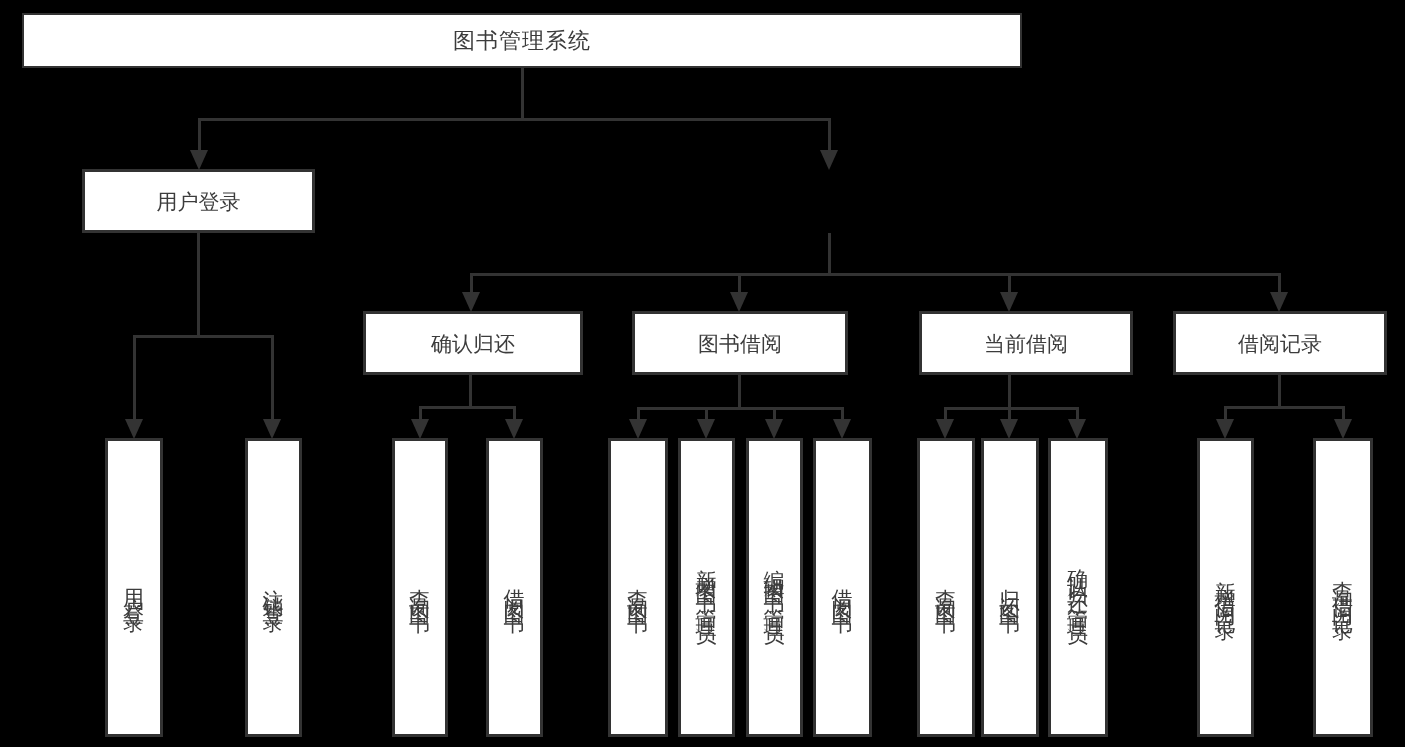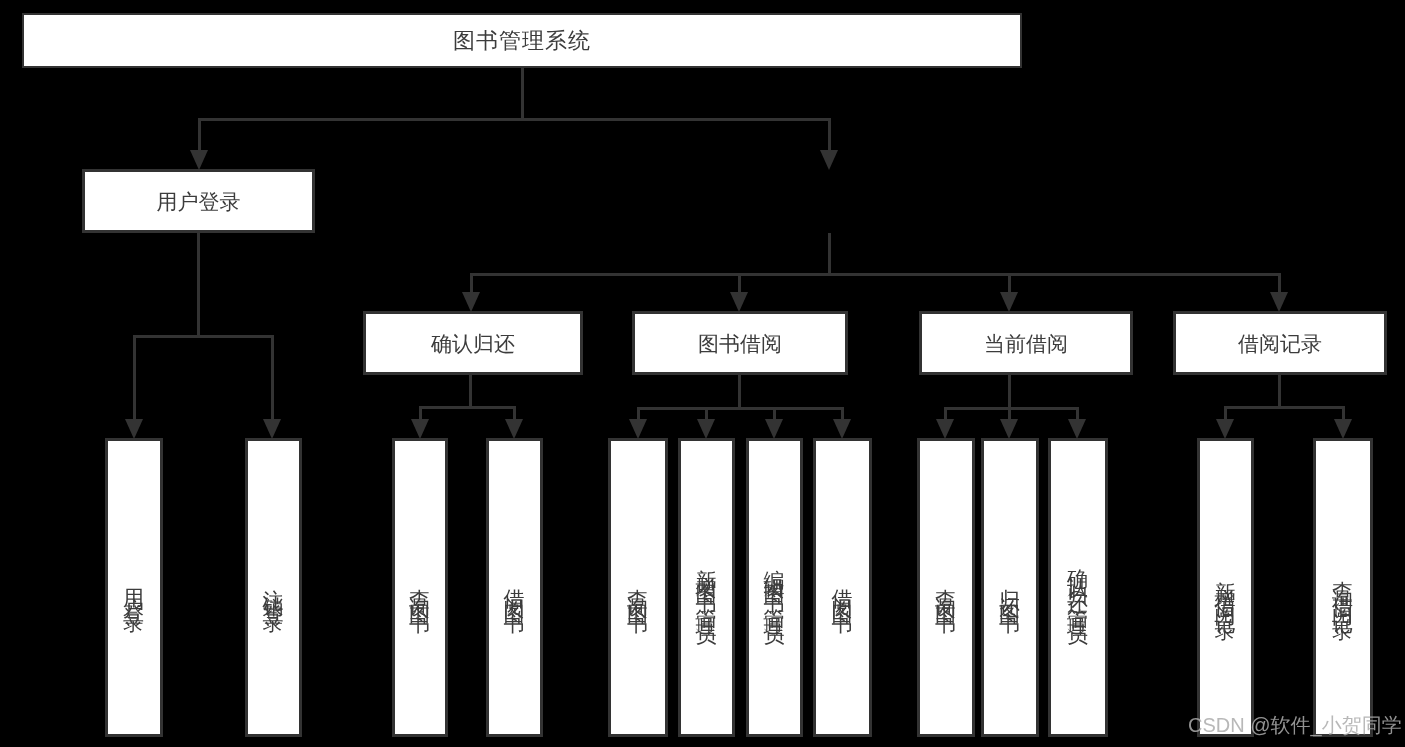--- a/index.html
+++ b/index.html
@@ -152,15 +152,14 @@
     <span>确认归还（管理员）</span>
   </div>
 
   <div class="box vbox" style="left:1197px;top:438px;width:57px;height:299px;">
     <span>新增借阅记录</span>
   </div>
   <div class="box vbox" style="left:1313px;top:438px;width:60px;height:299px;">
     <span>查询借阅记录</span>
   </div>
 
-  <div class="watermark">CSDN @软件_小贺同学</div>
 
 </div>
 
 </body></html>

